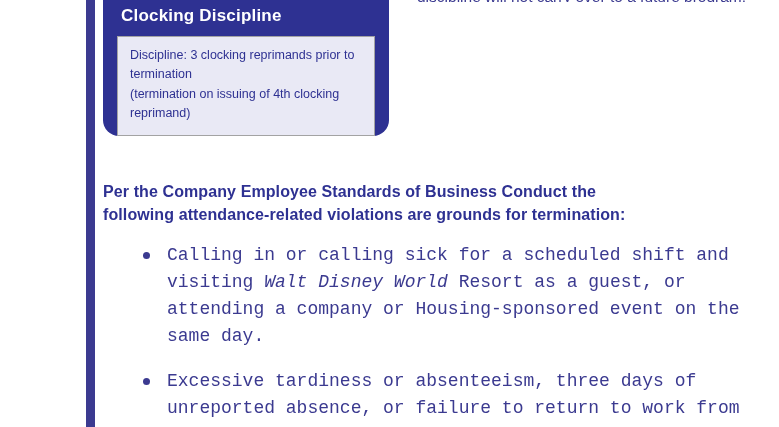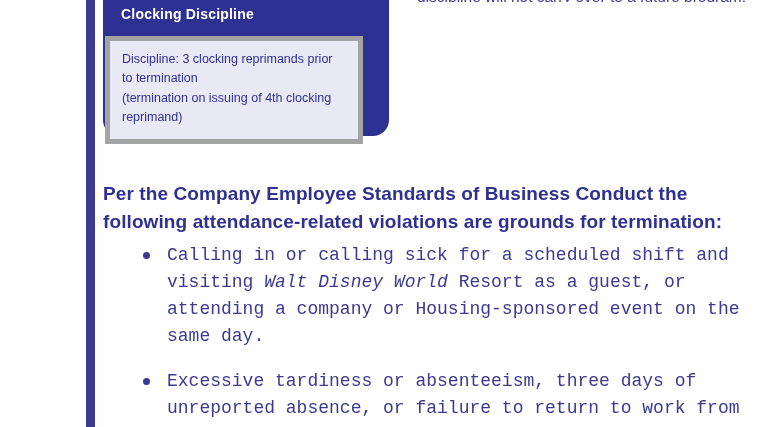--- a/index.html
+++ b/index.html
@@ -50,31 +50,31 @@
     height: 158px;
     background: #2e3192;
     border-radius: 0 0 16px 16px;
     box-sizing: border-box;
     padding: 10px 0 0 0;
   }
   .callout-title {
     color: #ffffff;
     font-family: "Liberation Sans", sans-serif;
     font-weight: bold;
-    font-size: 14px;
+    font-size: 17px;
     margin: 18px 0 0 18px;
     letter-spacing: 0.2px;
   }
   .callout-inner {
     position: absolute;
-    left: 2px;
+    left: 14px;
     top: 58px;
     width: 258px;
     background: #e9e9f5;
-    border: 5px solid #a3a3a3;
+    border: 1px solid #a3a3a3;
     box-sizing: border-box;
     padding: 9px 12px 11px 12px;
   }
   .callout-inner p {
     margin: 0;
     color: #2e3192;
     font-family: "Liberation Sans", sans-serif;
     font-size: 12.5px;
     line-height: 1.55;
   }
@@ -101,21 +101,21 @@
 
   
   .main-heading {
     position: absolute;
     left: 103px;
     top: 180px;
     width: 640px;
     color: #2e3192;
     font-family: "Liberation Sans", sans-serif;
     font-weight: bold;
-    font-size: 19px;
+    font-size: 16px;
     line-height: 1.45;
     letter-spacing: 0.1px;
   }
 
   
   .bullets {
     position: absolute;
     left: 135px;
     top: 242px;
     width: 620px;

